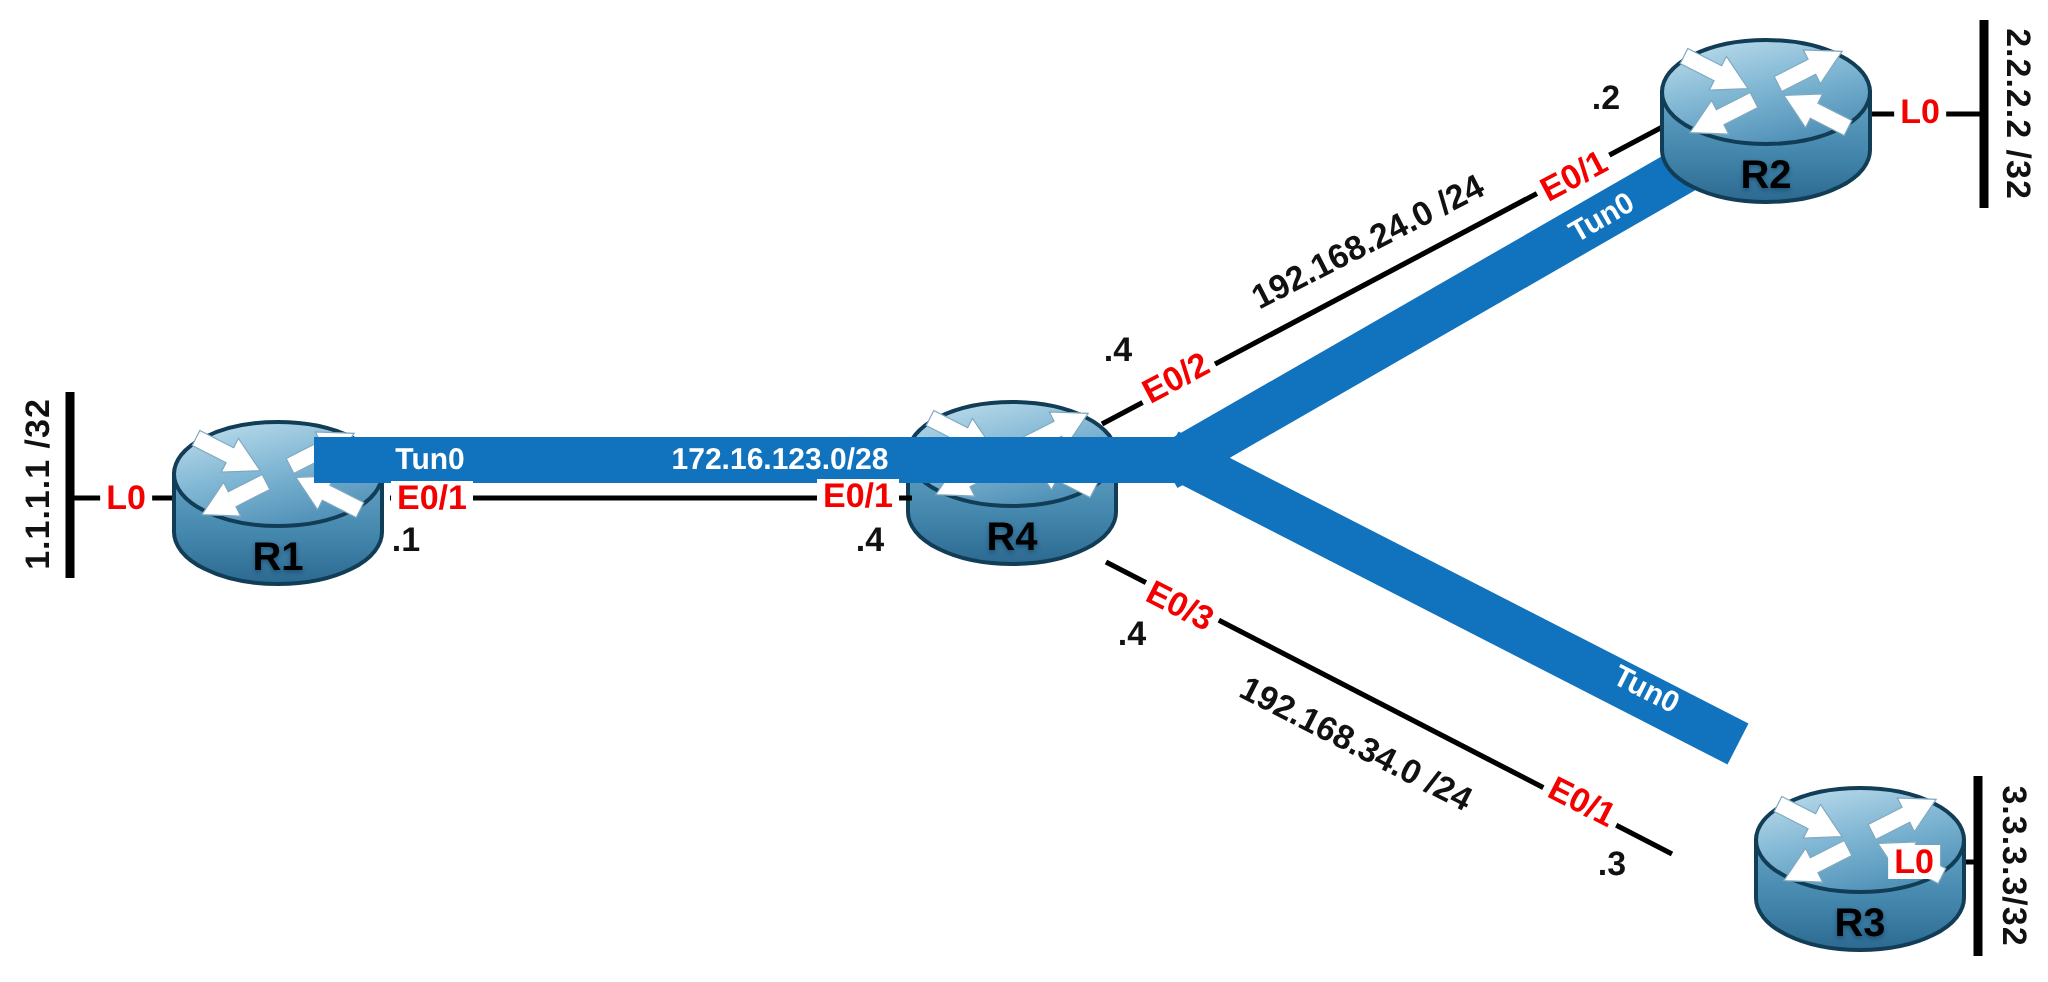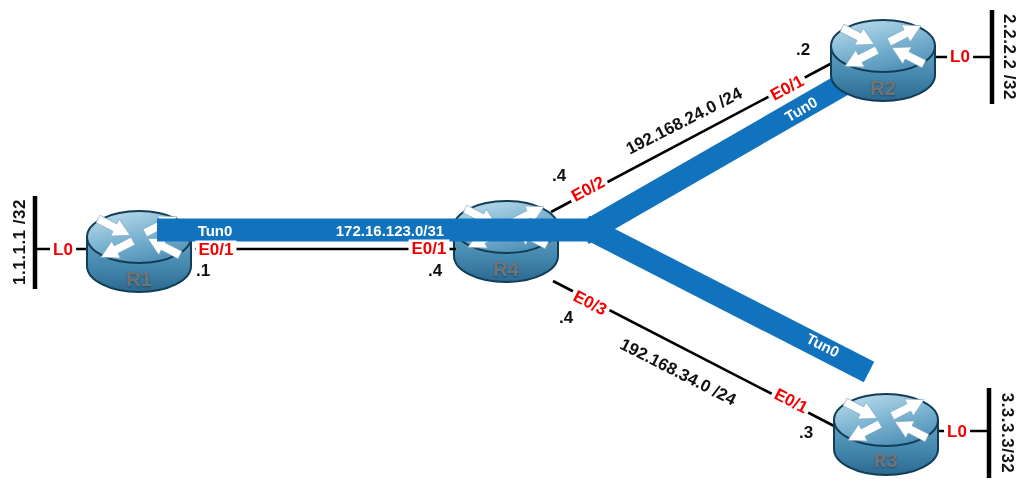--- a/index.html
+++ b/index.html
@@ -8,21 +8,21 @@
     font-family:"Liberation Sans",sans-serif;
   }
   #wires{position:absolute;left:0;top:0;pointer-events:none;}
   .wire{stroke:#000;stroke-width:2.6;fill:none;}
   .stub{stroke:#000;stroke-width:4.5;fill:none;}
   .band{stroke:var(--band,#1173bd);stroke-width:23;fill:none;stroke-linecap:butt;}
   .router{position:absolute;width:112px;height:88px;}
   .router svg{position:absolute;left:0;top:0;}
   .rlabel{
     position:absolute;left:50%;top:63px;transform:translateX(-50%);
-    color:#737373;font-weight:bold;font-size:20px;line-height:20px;white-space:nowrap;
+    color:#000000;font-weight:bold;font-size:20px;line-height:20px;white-space:nowrap;
     text-shadow:0 1px 2px rgba(0,40,70,.45);
   }
   .lbl{
     position:absolute;transform:translate(-50%,-50%) rotate(var(--r,0deg));
     white-space:nowrap;font-weight:bold;font-size:17px;color:#111;line-height:1;
   }
   .lbl.red{color:var(--red,#f40000);}
   .lbl.onwire{background:#fff;padding:0 3px;}
   .lbl.white{color:#fff;font-size:15px;}
   .lbl.vert{letter-spacing:.5px;}
@@ -122,21 +122,21 @@
     <g fill="#fff" stroke="#7fa8bf" stroke-width="0.6">
       <path d="M0,-4.2 L19,-4.2 L19,-9.5 L36,0 L19,9.5 L19,4.2 L0,4.2 Z" transform="translate(15,13) rotate(27)"></path>
       <path d="M0,-4.2 L19,-4.2 L19,-9.5 L36,0 L19,9.5 L19,4.2 L0,4.2 Z" transform="translate(62,27) rotate(-27)"></path>
       <path d="M0,-4.2 L19,-4.2 L19,-9.5 L36,0 L19,9.5 L19,4.2 L0,4.2 Z" transform="translate(50,35) rotate(153)"></path>
       <path d="M0,-4.2 L19,-4.2 L19,-9.5 L36,0 L19,9.5 L19,4.2 L0,4.2 Z" transform="translate(97,49) rotate(207)"></path>
     </g>
   </svg>
 
     <span class="rlabel">R2</span>
   </div>
-  <div class="router" style="left:830px;top:389px;font-family:Liberation Mono, monospace;">
+  <div class="router" style="left:874px;top:389px;">
   <svg width="112" height="88" viewBox="0 0 112 88">
     <defs>
       <linearGradient id="bodyGrad" x1="0" y1="0" x2="0" y2="1">
         <stop offset="0" stop-color="#64a2c4"></stop>
         <stop offset="0.55" stop-color="#4487ad"></stop>
         <stop offset="1" stop-color="#2c6990"></stop>
       </linearGradient>
       <linearGradient id="topGrad" x1="0.15" y1="0" x2="0.65" y2="1">
         <stop offset="0" stop-color="#bcdcec"></stop>
         <stop offset="0.5" stop-color="#7fb6d3"></stop>
@@ -153,21 +153,21 @@
     </g>
   </svg>
 
     <span class="rlabel">R3</span>
   </div>
 
   <span class="lbl vert" style="left:19px;top:242px;--r:-90deg">1.1.1.1 /32</span>
   <span class="lbl red onwire" style="left:63px;top:249px">L0</span>
 
   <span class="lbl white" style="left:215px;top:230px">Tun0</span>
-  <span class="lbl white" style="left:390px;top:230px">172.16.123.0/31</span>
+  <span class="lbl white" style="left:390px;top:230px">172.16.123.0/28</span>
 
   <span class="lbl red onwire" style="left:216px;top:249px">E0/1</span>
   <span class="lbl red onwire" style="left:429px;top:248px">E0/1</span>
   <span class="lbl" style="left:203px;top:270px">.1</span>
   <span class="lbl" style="left:435px;top:270px">.4</span>
 
   <span class="lbl" style="left:559px;top:175px">.4</span>
   <span class="lbl red onwire" style="left:588px;top:189px;--r:-28deg">E0/2</span>
   <span class="lbl" style="left:684px;top:121px;--r:-27deg">192.168.24.0 /24</span>
   <span class="lbl red onwire" style="left:787px;top:88px;--r:-28deg">E0/1</span>

